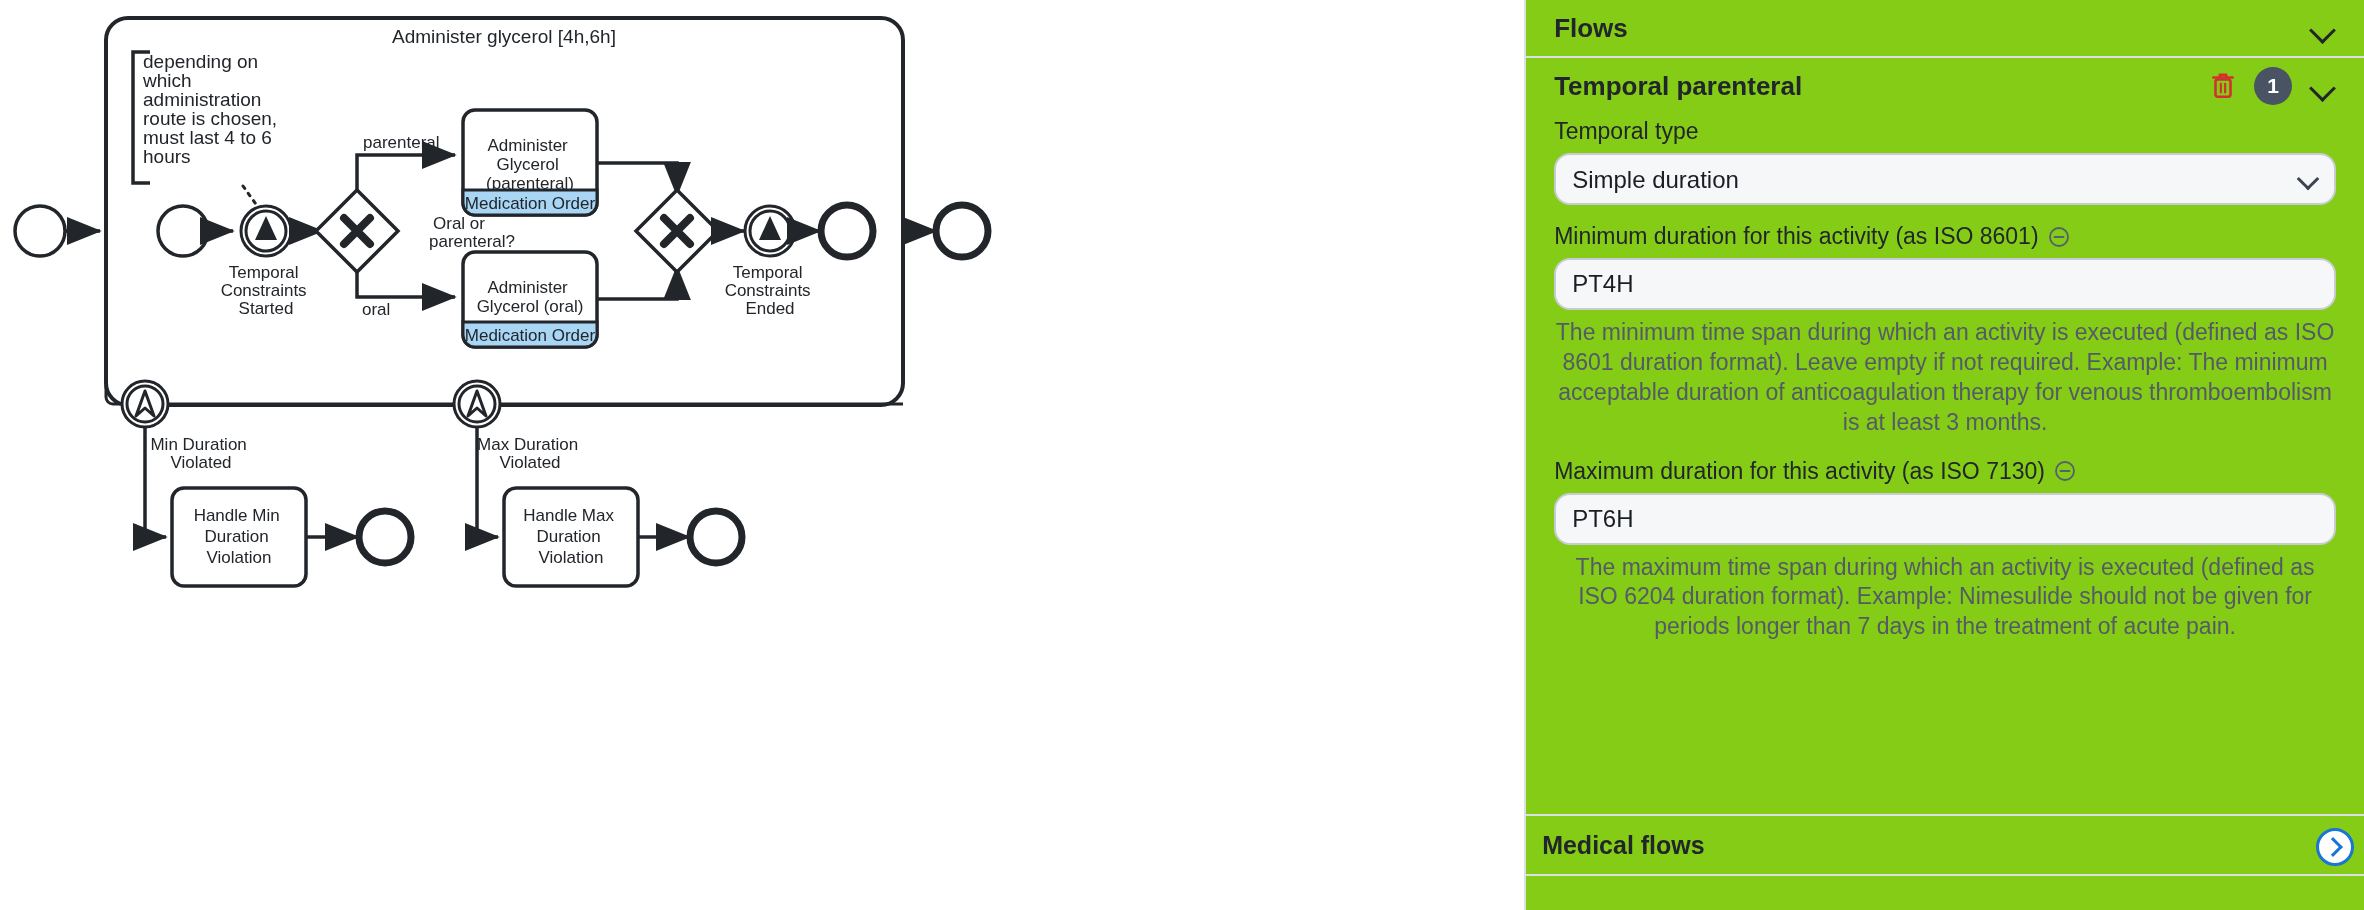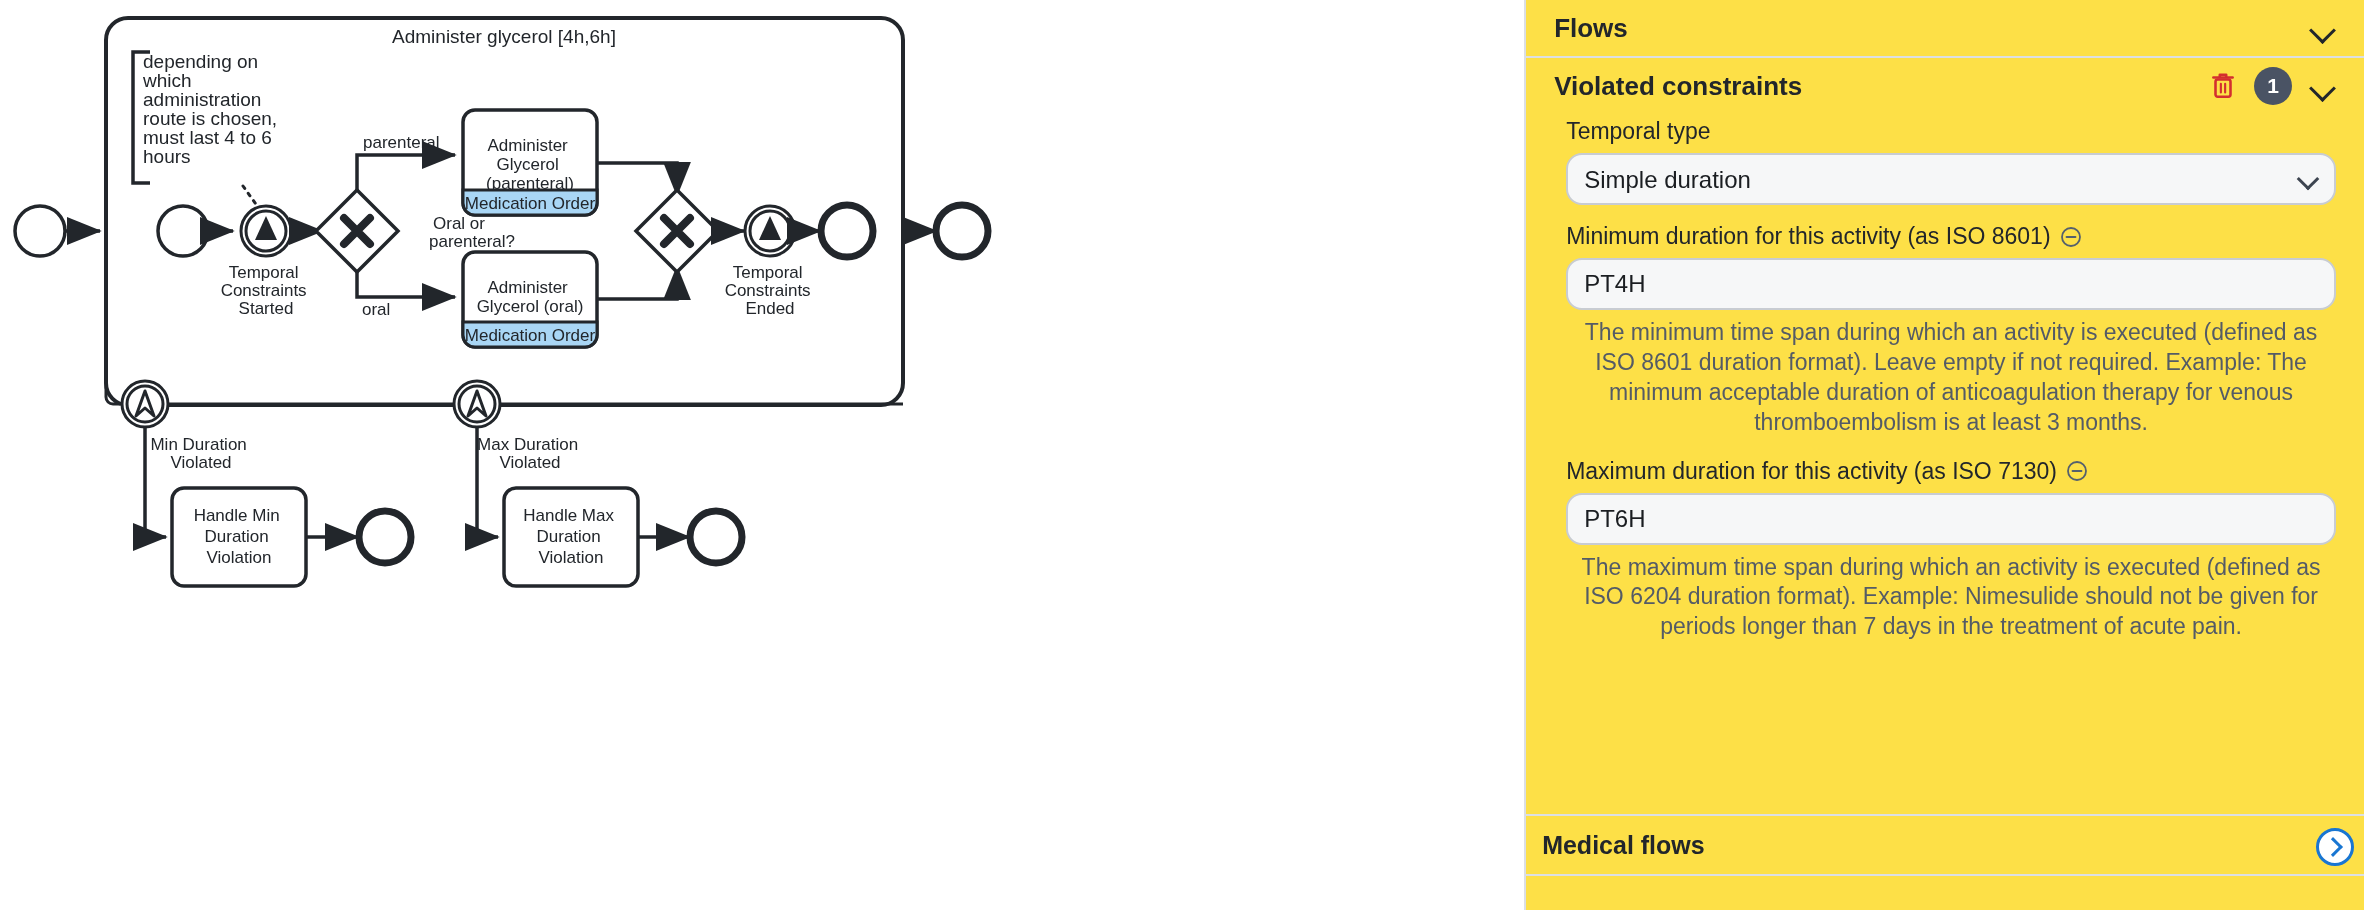--- a/index.html
+++ b/index.html
@@ -17,21 +17,21 @@
     position: relative;
     width: 1568px; height: 910px;
     background: #ffffff;
     overflow: hidden;
   }
   #bpmn { position: absolute; left: 0; top: 0; }
 
   
   #props-pane {
     width: 864px; height: 910px;
-    background: #fde047;
+    background: #84cc16;
     border-left: 2px solid #dcdfe3;
     position: relative;
     overflow: hidden;
     display: flex;
     flex-direction: column;
   }
   .section-head {
     display: flex; align-items: center;
     padding: 0 28px;
     height: 56px;
@@ -58,21 +58,21 @@
     min-width: 38px; height: 38px; border-radius: 19px;
     background: #4a5364; color: #ffffff;
     font-size: 21px; font-weight: bold;
     display: flex; align-items: center; justify-content: center;
     padding: 0 10px; cursor: pointer;
   }
   .trash { width: 26px; height: 30px; cursor: pointer; }
 
   .sec-divider { height: 2px; background: #dcdfe3; width: 100%; }
 
-  .body-block { padding: 0 28px 6px 40px; flex: 1 1 auto; }
+  .body-block { padding: 0 28px 6px 28px; flex: 1 1 auto; }
   .field-label {
     font-size: 23px; color: #22262b;
     margin: 4px 0 8px 0;
     display: flex; align-items: center; gap: 9px;
   }
   .info-ico { width: 22px; height: 22px; flex: 0 0 auto; cursor: pointer; }
 
   .sel-wrap { position: relative; margin-bottom: 18px; }
   select.ui-select, input.ui-input {
     width: 100%;
@@ -296,21 +296,21 @@
 
     <div class="section-head">
       <span class="sh-title">Flows</span>
       <span class="sh-actions">
         <span class="chev"></span>
       </span>
     </div>
     <div class="sec-divider"></div>
 
     <div class="section-head">
-      <span class="sh-title">Violated constraints</span>
+      <span class="sh-title">Temporal parenteral</span>
       <span class="sh-actions">
         <svg class="trash" viewBox="0 0 24 28">
           <path d="M3 6 H21" stroke="#d32f2f" stroke-width="2.4" stroke-linecap="round" fill="none"></path>
           <path d="M9 6 V3.5 H15 V6" stroke="#d32f2f" stroke-width="2.4" fill="none" stroke-linejoin="round"></path>
           <rect x="5" y="8" width="14" height="16" rx="2" stroke="#d32f2f" stroke-width="2.4" fill="none"></rect>
           <path d="M10 12 V20 M14 12 V20" stroke="#d32f2f" stroke-width="2" stroke-linecap="round"></path>
         </svg>
         <span class="badge">1</span>
         <span class="chev"></span>
       </span>

